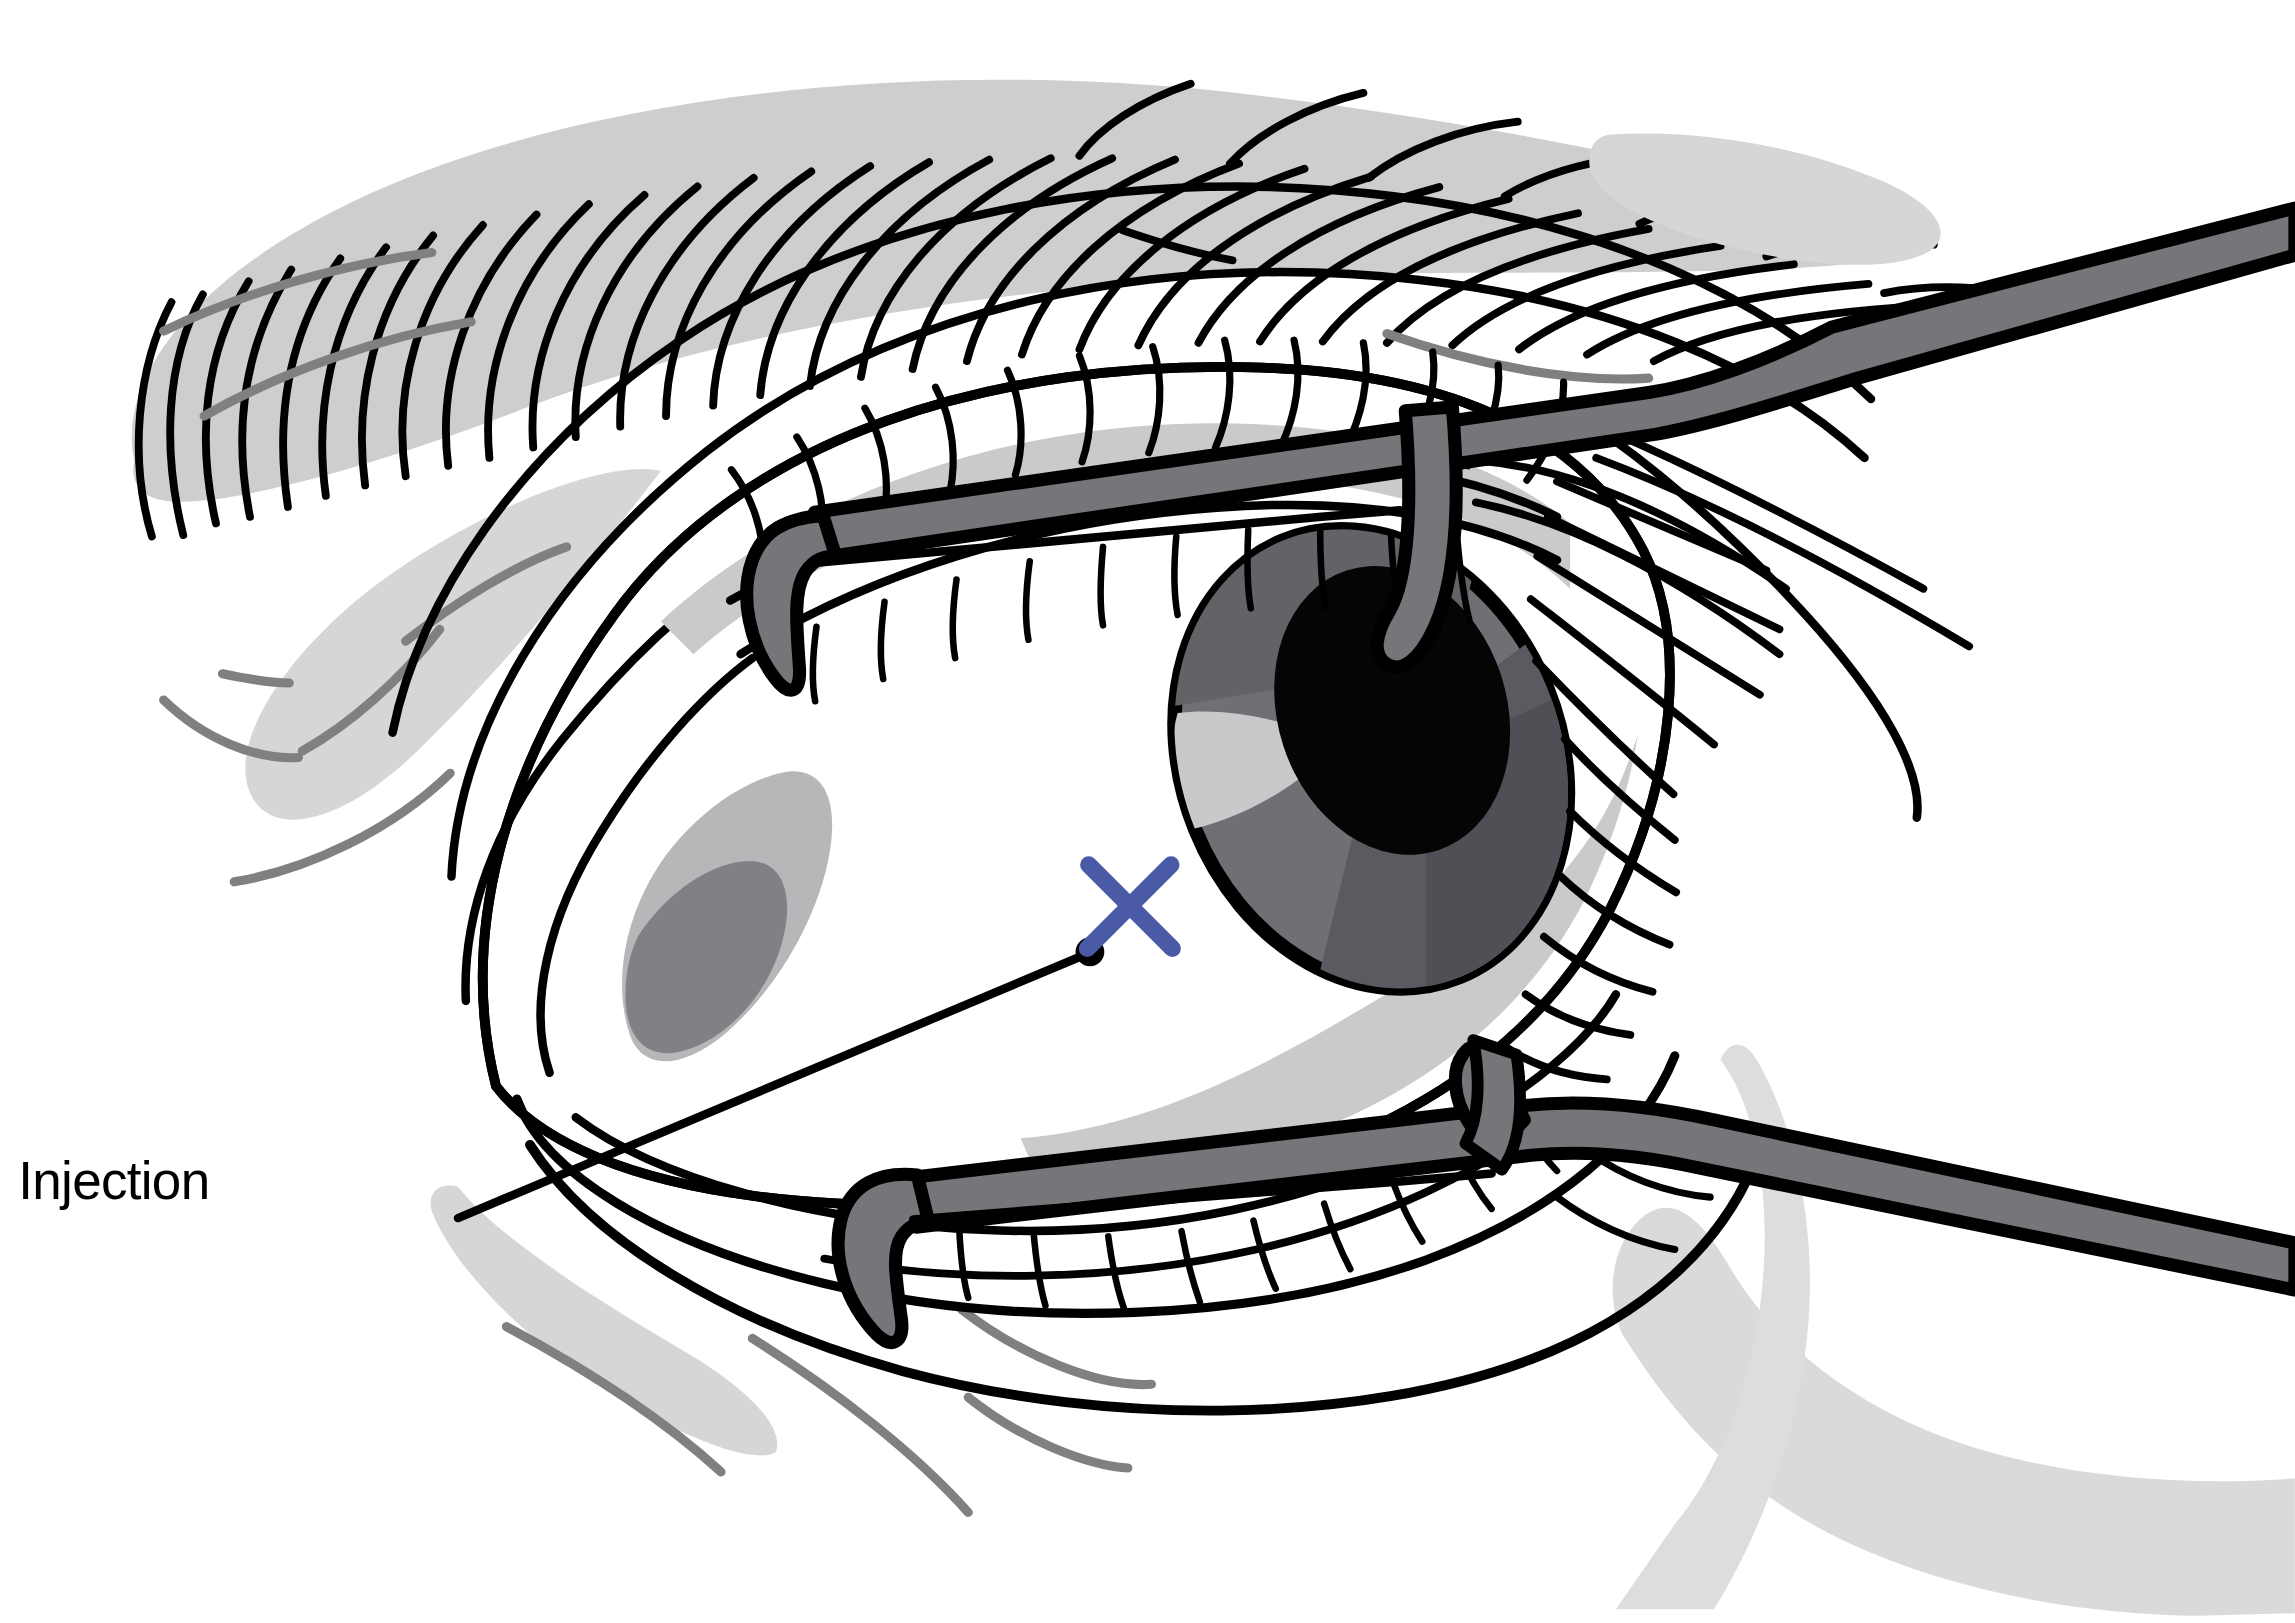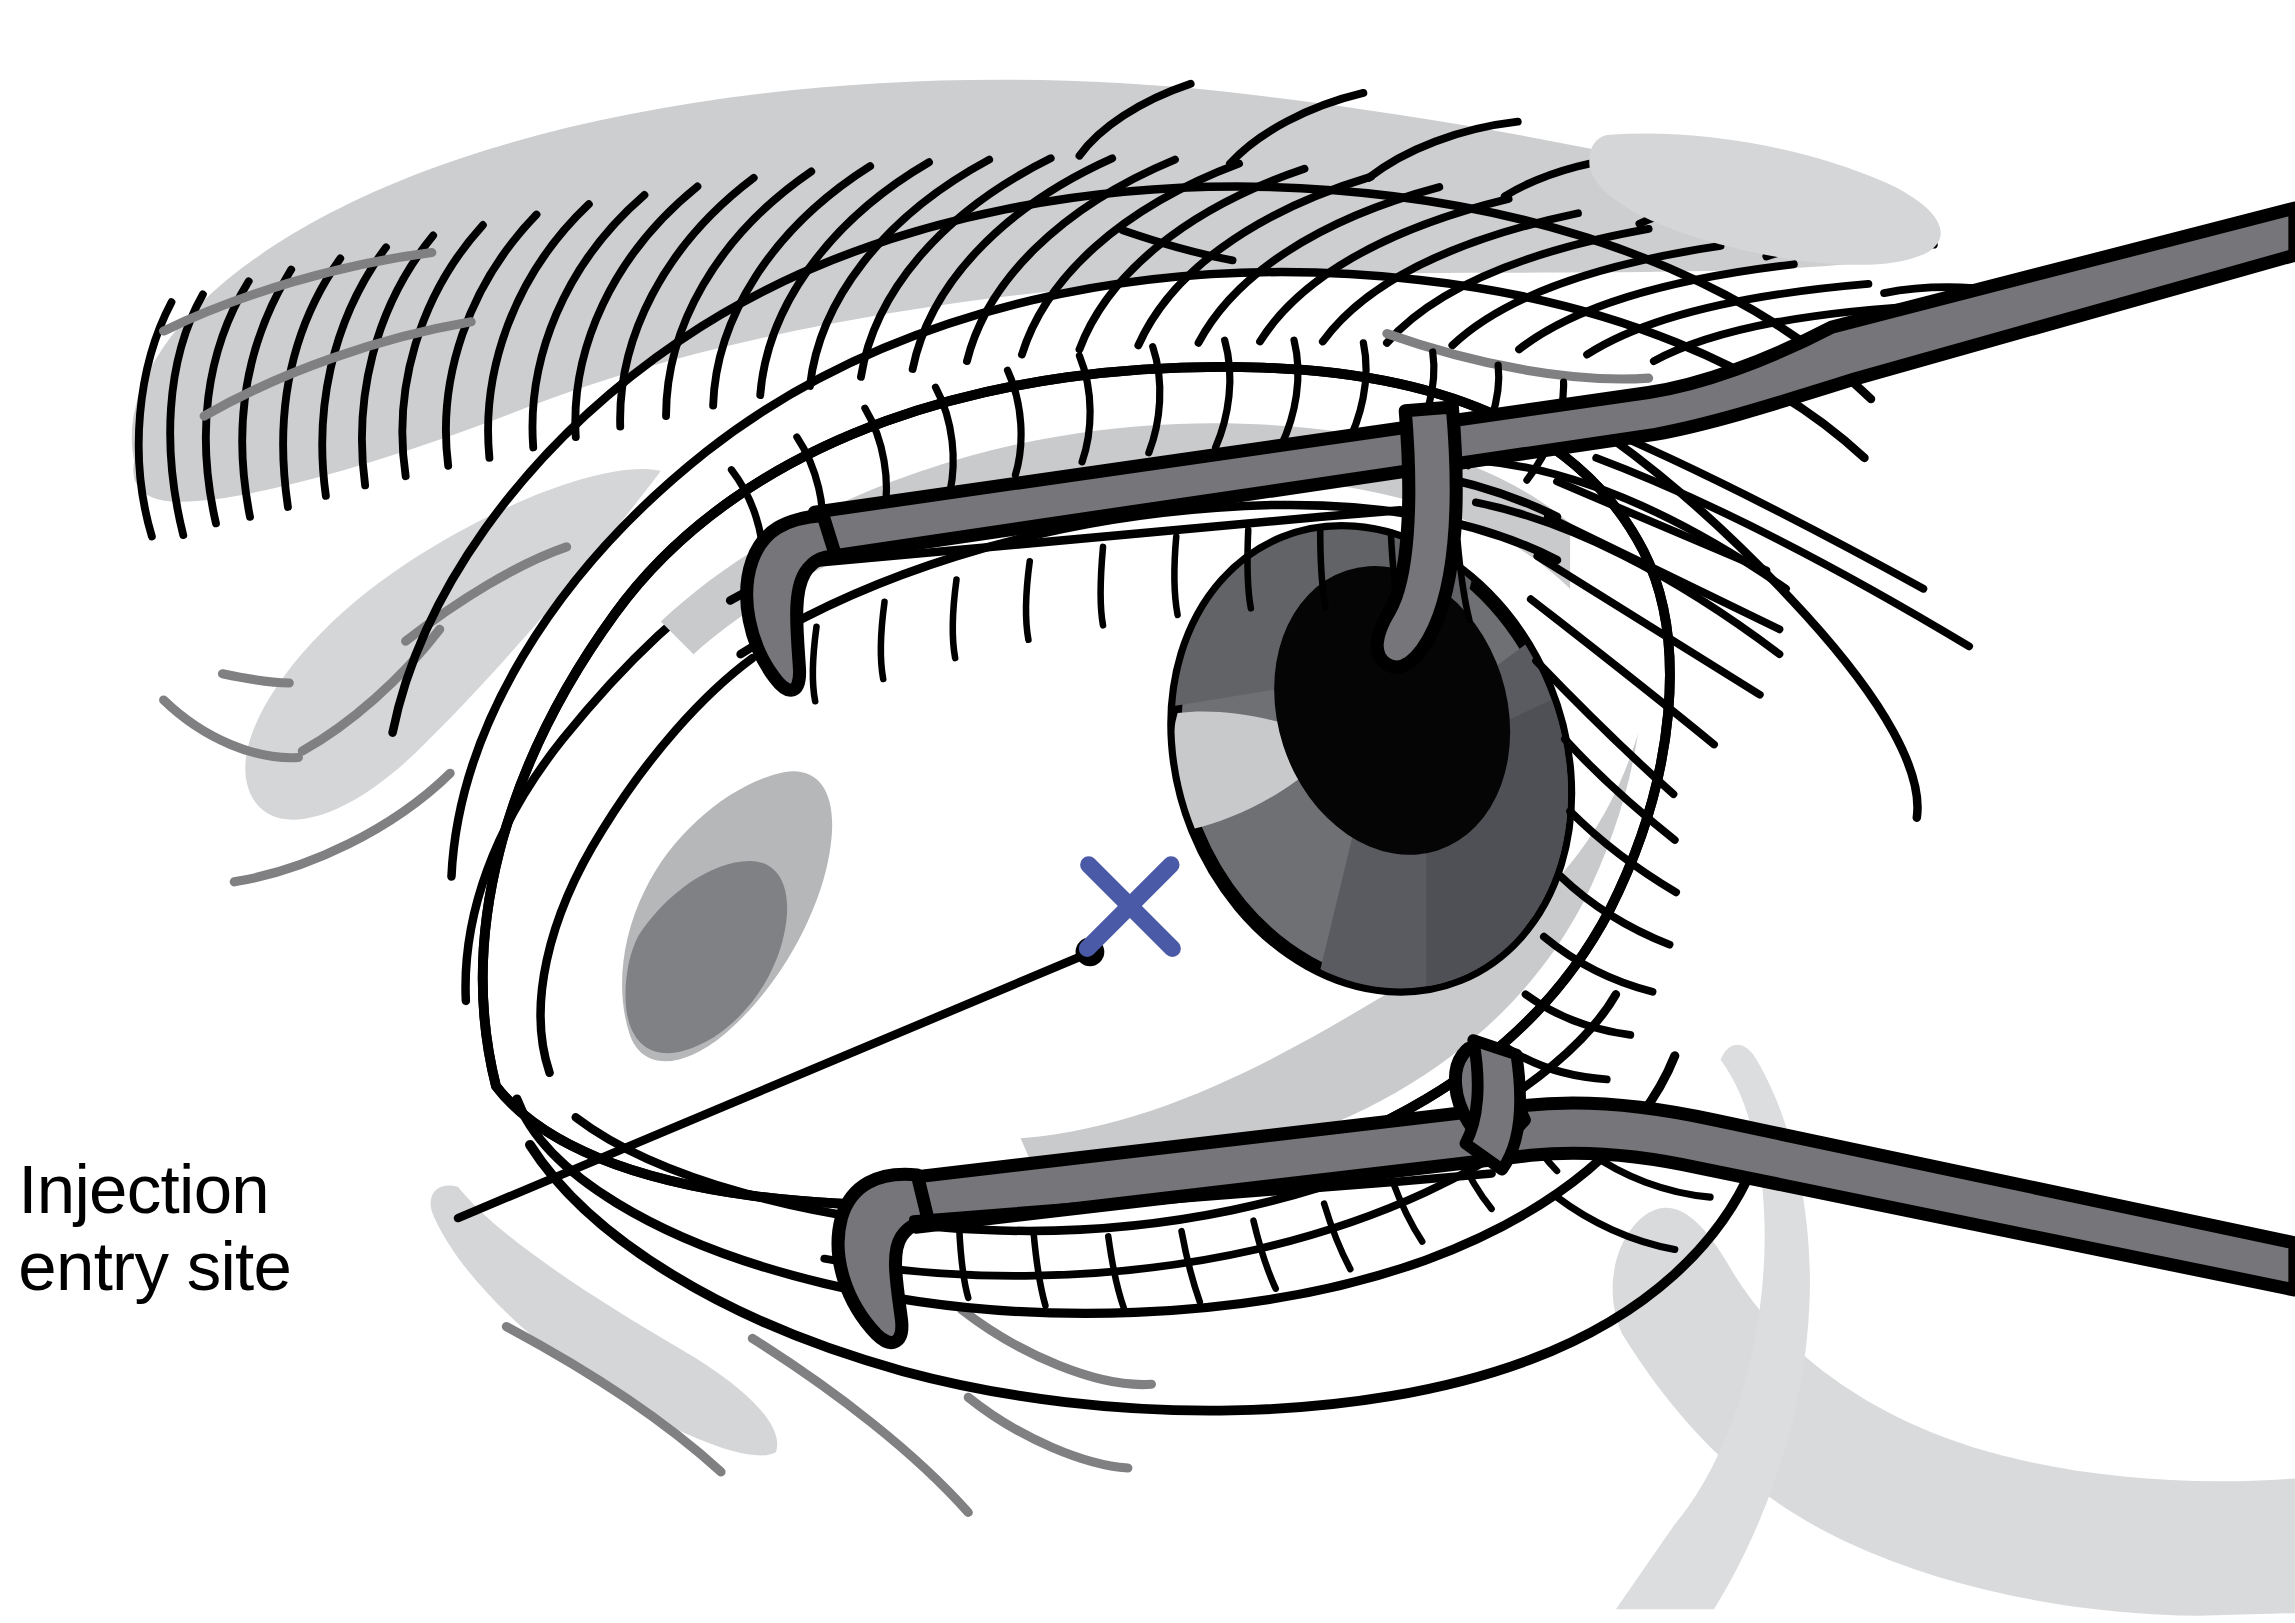--- a/index.html
+++ b/index.html
@@ -436,19 +436,18 @@
     <circle cx="1666" cy="1455" r="22" fill="#000000"></circle>
 
     <g stroke="#4a5aa6" stroke-width="26" stroke-linecap="round">
       <line x1="1662" y1="1450" x2="1790" y2="1322"></line>
       <line x1="1664" y1="1322" x2="1792" y2="1450"></line>
     </g>
   </g>
 </svg>
 
 <div style="position:absolute;left:18.3px;top:1151px;width:445px;line-height:1.12;
-            font-size:69px;color:#000;letter-spacing:-0.7px;" class="lbl">
+            font-size:53px;color:#000;letter-spacing:-0.7px;" class="lbl">
   <div>Injection</div>
-  <div>entry site</div>
 </div>
 
 </div>
 
 
 </body></html>

